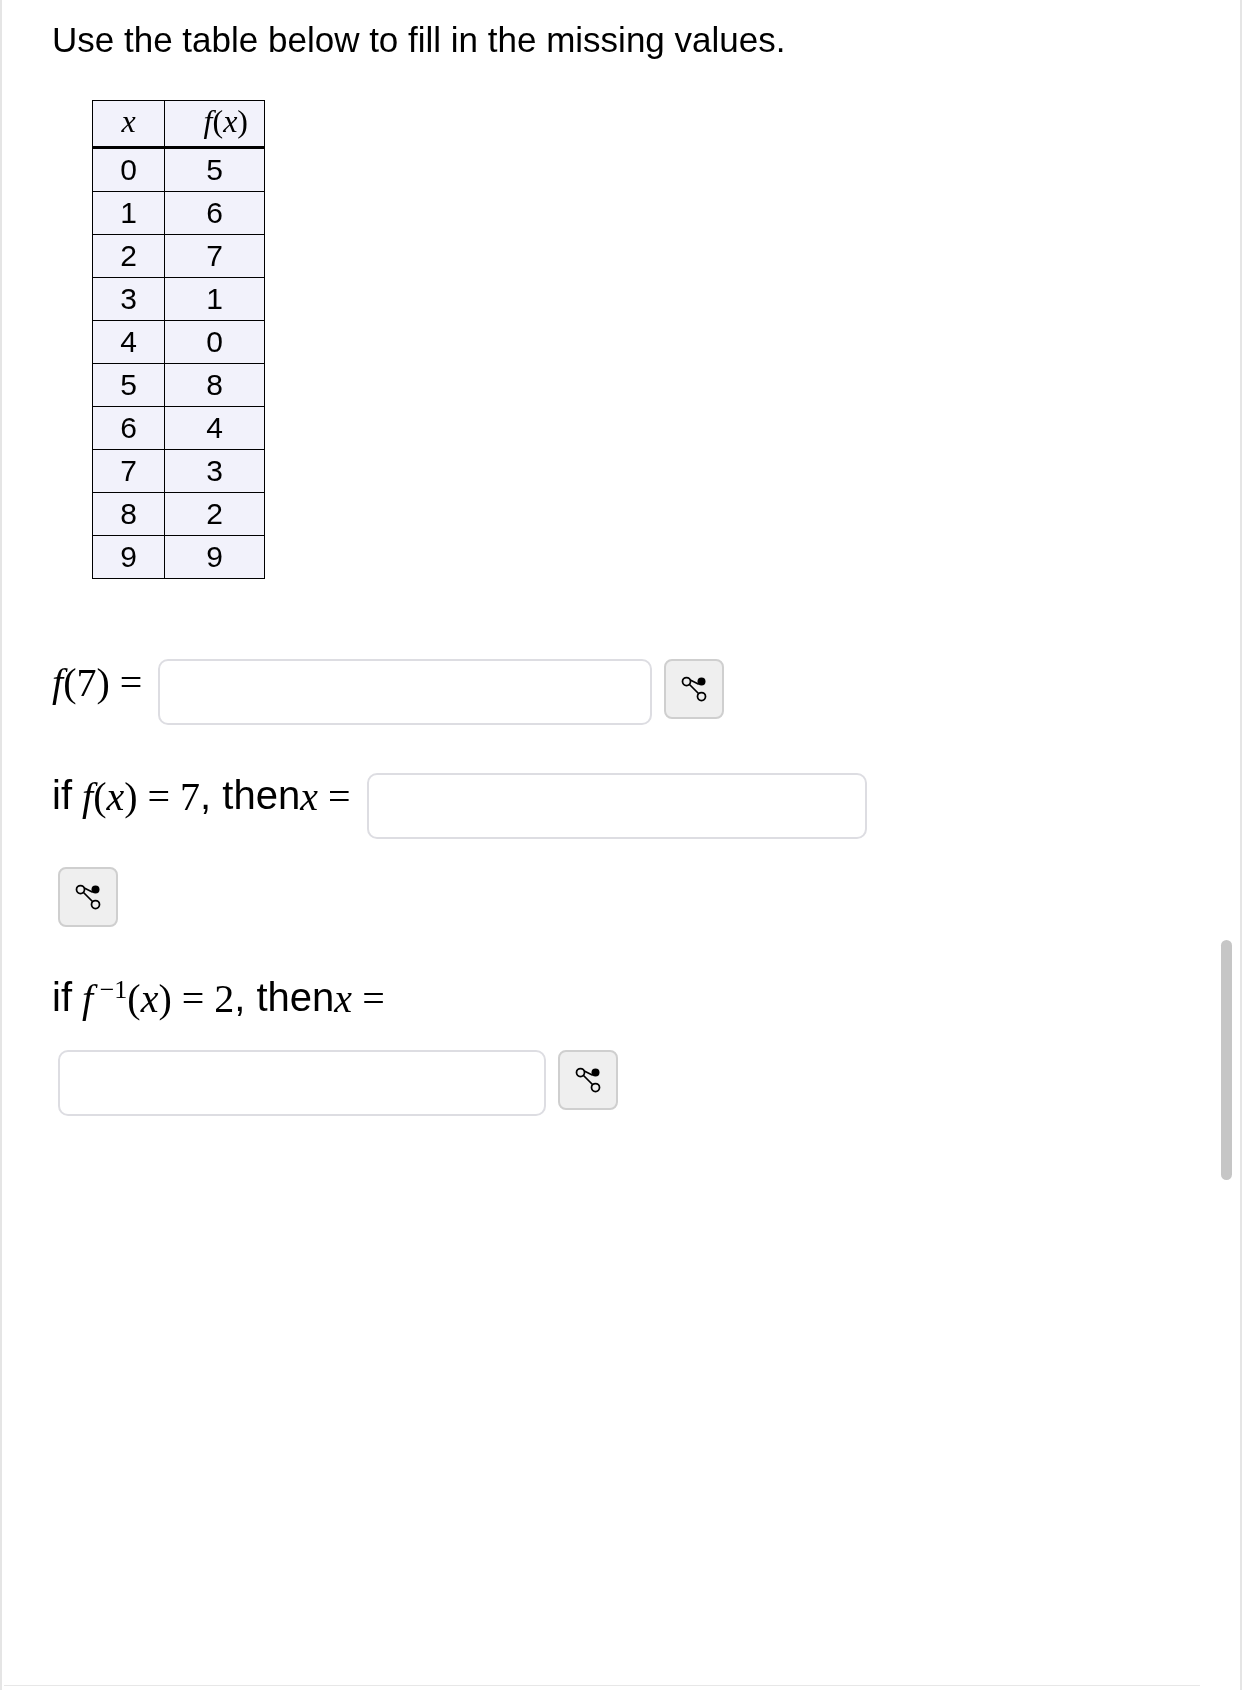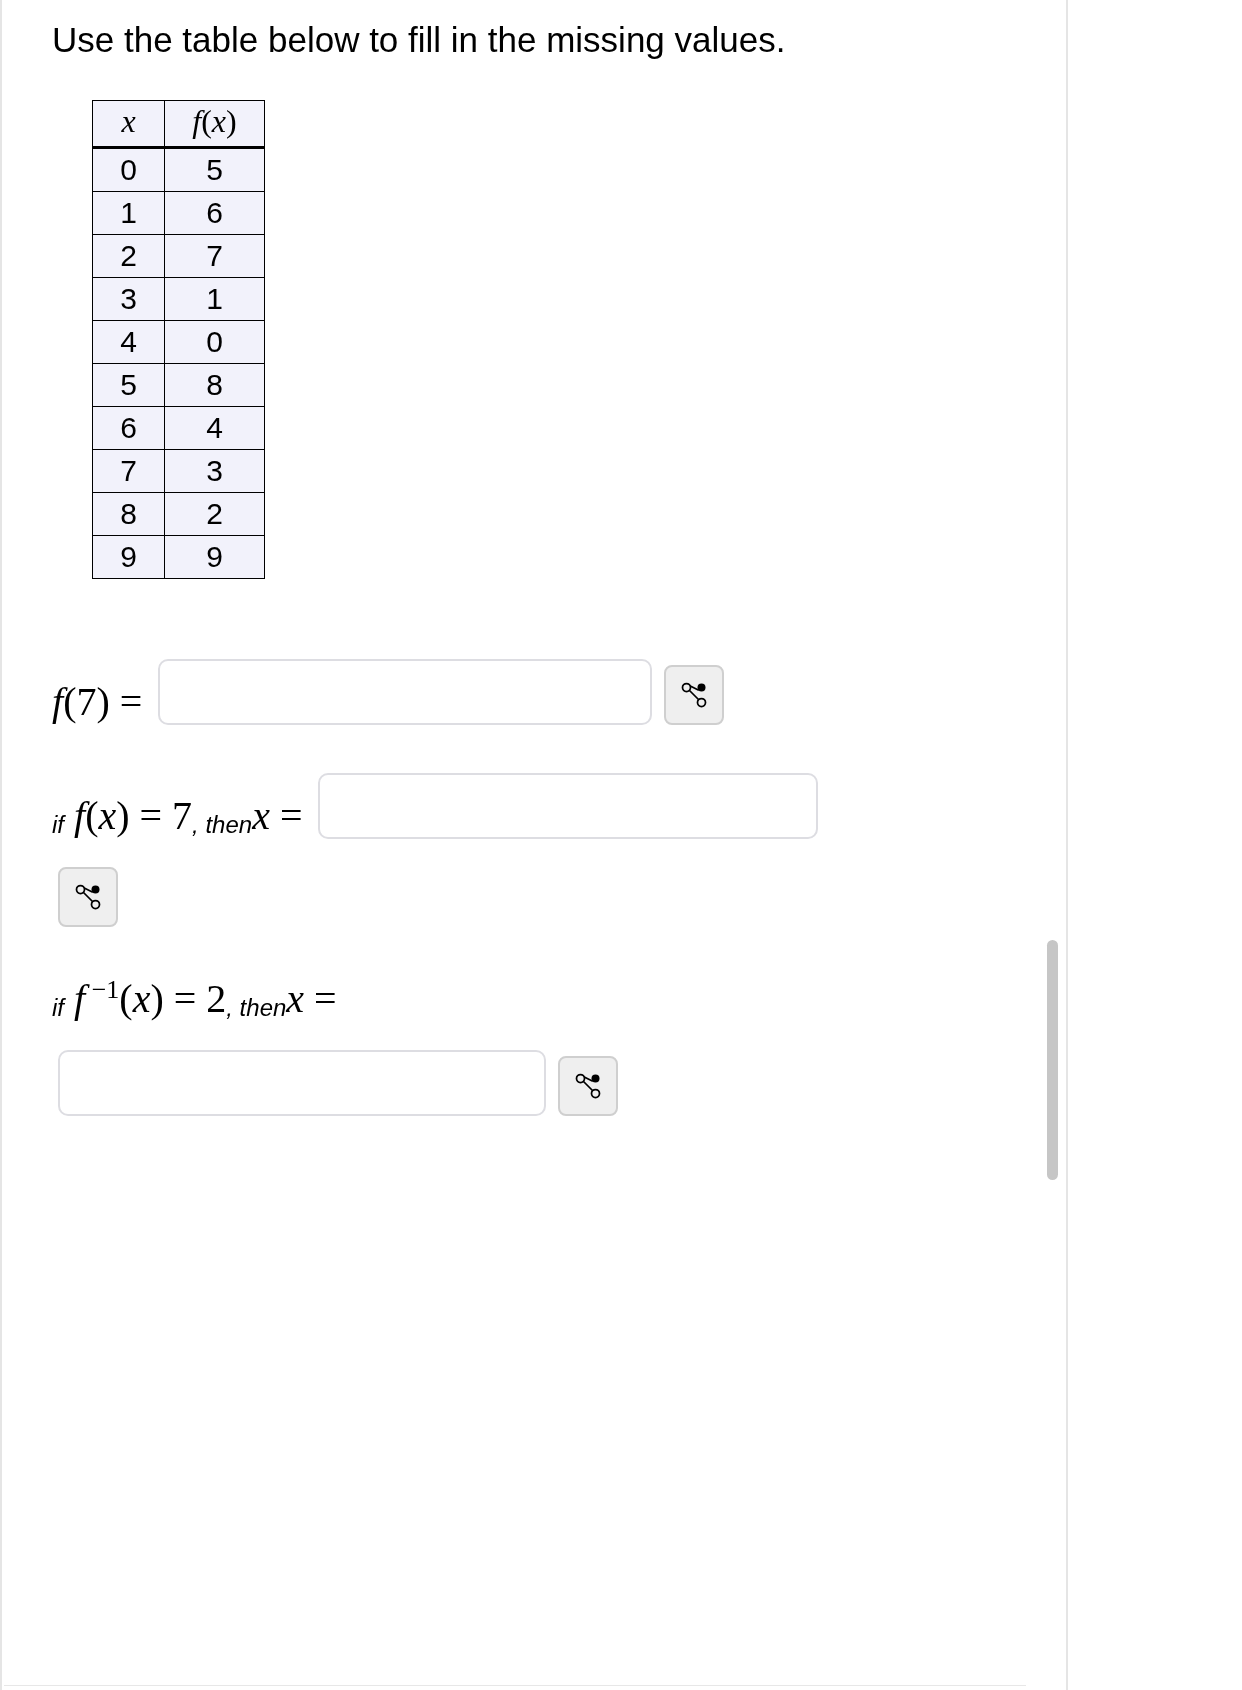--- a/index.html
+++ b/index.html
@@ -9,21 +9,21 @@
     margin: 0;
     padding: 0;
     width: 1242px;
     height: 1690px;
     background: #fff;
     font-family: "Trebuchet MS", "Lucida Sans Unicode", "Lucida Grande", sans-serif;
     color: #000;
   }
   .page {
     position: relative;
-    width: 1068px;
+    width: 1242px;
     height: 1690px;
     padding: 20px 50px 20px 50px;
     border-left: 2px solid #e5e5e5;
     border-right: 2px solid #e5e5e5;
   }
   .scrollbar {
     position: absolute;
     right: 8px;
     top: 940px;
     width: 11px;
@@ -48,56 +48,56 @@
   }
   .func-table th {
     font-family: "Georgia", "Times New Roman", serif;
     font-size: 32px;
     padding: 2px 16px 6px 16px;
     border-bottom-width: 3px;
     background: #f2f2fb;
   }
   .func-table th.fx-col {
     width: 100px;
+    text-align: right;
   }
   .func-table th.x-col {
     width: 72px;
     font-style: italic;
   }
   .fx-head .ital {
     font-style: italic;
   }
   .func-table td {
     font-size: 30px;
     padding: 4px 8px;
     background: #f2f2fb;
     font-family: "Trebuchet MS", "Lucida Sans", sans-serif;
   }
   .qrow {
     margin-bottom: 48px;
     font-size: 38px;
     display: flex;
-    align-items: flex-end;
+    align-items: flex-start;
     flex-wrap: wrap;
     row-gap: 14px;
   }
   .math {
     font-family: "Georgia", "Times New Roman", serif;
     white-space: nowrap;
     font-size: 40px;
   }
   .math .it { font-style: italic; }
   .math .sup {
     font-size: 0.65em;
     vertical-align: super;
   }
   .text {
     font-family: "Trebuchet MS", sans-serif;
-    font-size: 24px;
-    font-style: italic;
+    font-size: 40px;
   }
   .ans-input {
     height: 66px;
     border: 2px solid #dddde2;
     border-radius: 10px;
     background: #fff;
     font-size: 30px;
     padding: 0 14px;
     margin: 0 6px;
   }

